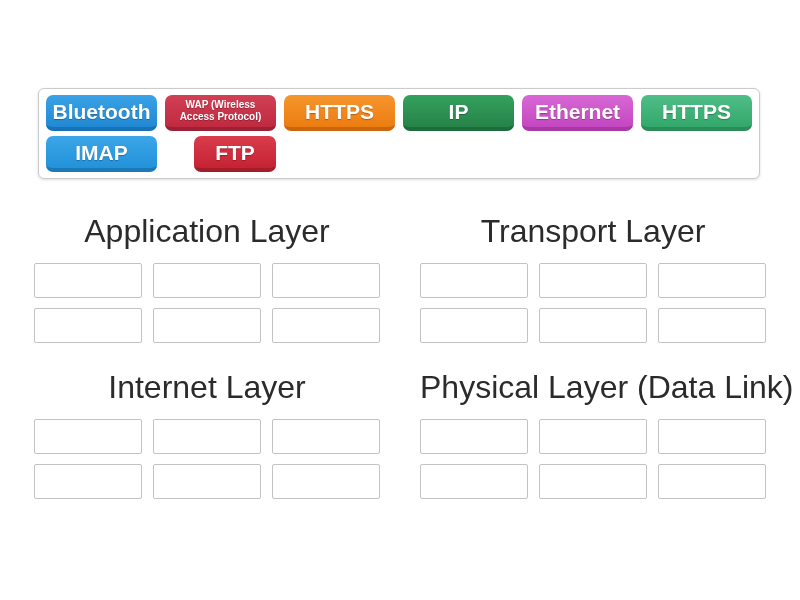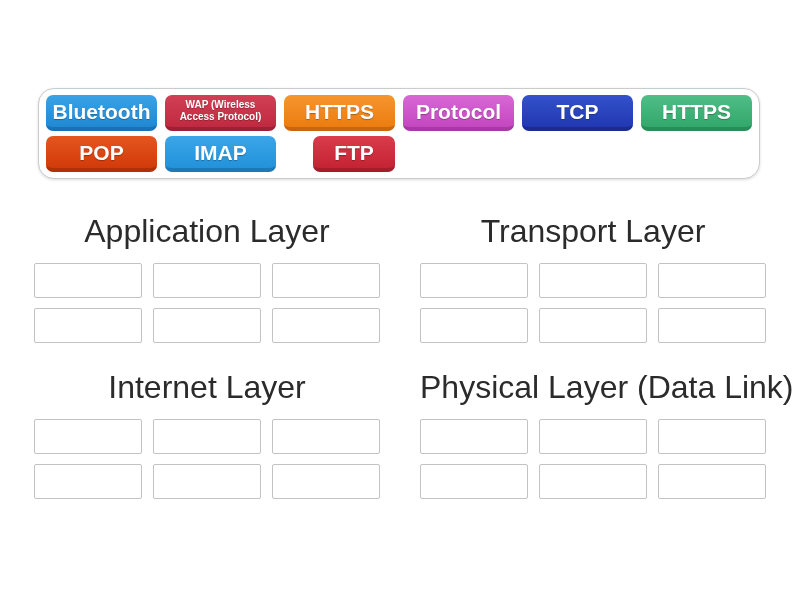--- a/index.html
+++ b/index.html
@@ -19,21 +19,21 @@
 
   
   .tray {
     position: absolute;
     left: 38px;
     top: 88px;
     width: 722px;
     box-sizing: border-box;
     background: #ffffff;
     border: 1px solid #c9cccd;
-    border-radius: 16px;
+    border-radius: 6px;
     padding: 6px 7px;
     display: grid;
     grid-template-columns: repeat(6, 1fr);
     gap: 5px 8px;
     box-shadow: 0 1px 3px rgba(0,0,0,0.14);
   }
   .chip {
     height: 36px;
     border-bottom: 4px solid;
     border-radius: 7px;
@@ -92,24 +92,23 @@
 </head>
 <body>
 
 <div class="stage">
 
   <div class="tray">
 
   <div class="chip" style="background: linear-gradient(rgb(58, 162, 230), rgb(33, 137, 211)); border-bottom-color: rgb(24, 114, 181);">Bluetooth</div>
       <div class="chip small" style="background: linear-gradient(rgb(209, 64, 85), rgb(192, 42, 64)); border-bottom-color: rgb(156, 33, 54);">WAP (Wireless Access Protocol)</div>
       <div class="chip" style="background: linear-gradient(rgb(246, 149, 46), rgb(236, 125, 16)); border-bottom-color: rgb(204, 102, 14);">HTTPS</div>
-      <div class="chip" style="background: linear-gradient(rgb(216, 104, 213), rgb(196, 71, 193)); border-bottom-color: rgb(167, 57, 164);">Protocol</div>
-      <div class="chip" style="background: linear-gradient(rgb(51, 82, 203), rgb(33, 56, 178)); border-bottom-color: rgb(26, 44, 145);">TCP</div>
+      <div class="chip" style="background: linear-gradient(rgb(52, 161, 93), rgb(38, 131, 73)); border-bottom-color: rgb(29, 108, 59);">IP</div>
+      <div class="chip" style="background: linear-gradient(rgb(216, 104, 213), rgb(196, 71, 193)); border-bottom-color: rgb(167, 57, 164);">Ethernet</div>
       <div class="chip" style="background: linear-gradient(rgb(79, 190, 135), rgb(51, 168, 107)); border-bottom-color: rgb(42, 140, 89);">HTTPS</div>
-      <div class="chip" style="background: linear-gradient(rgb(229, 86, 30), rgb(210, 58, 10)); border-bottom-color: rgb(174, 49, 8);">POP</div>
       <div class="chip" style="background: linear-gradient(rgb(59, 166, 232), rgb(35, 146, 218)); border-bottom-color: rgb(28, 121, 184);">IMAP</div>
       <div class="chip" style="background: linear-gradient(rgb(217, 60, 76), rgb(197, 35, 52)); border-bottom-color: rgb(163, 29, 43); margin-left: 29px;">FTP</div>
     </div>
 
   <section class="group group-application">
     <h2 class="group-title">Application Layer</h2>
     <div class="slots">
         <div class="slot"></div>
         <div class="slot"></div>
         <div class="slot"></div>

